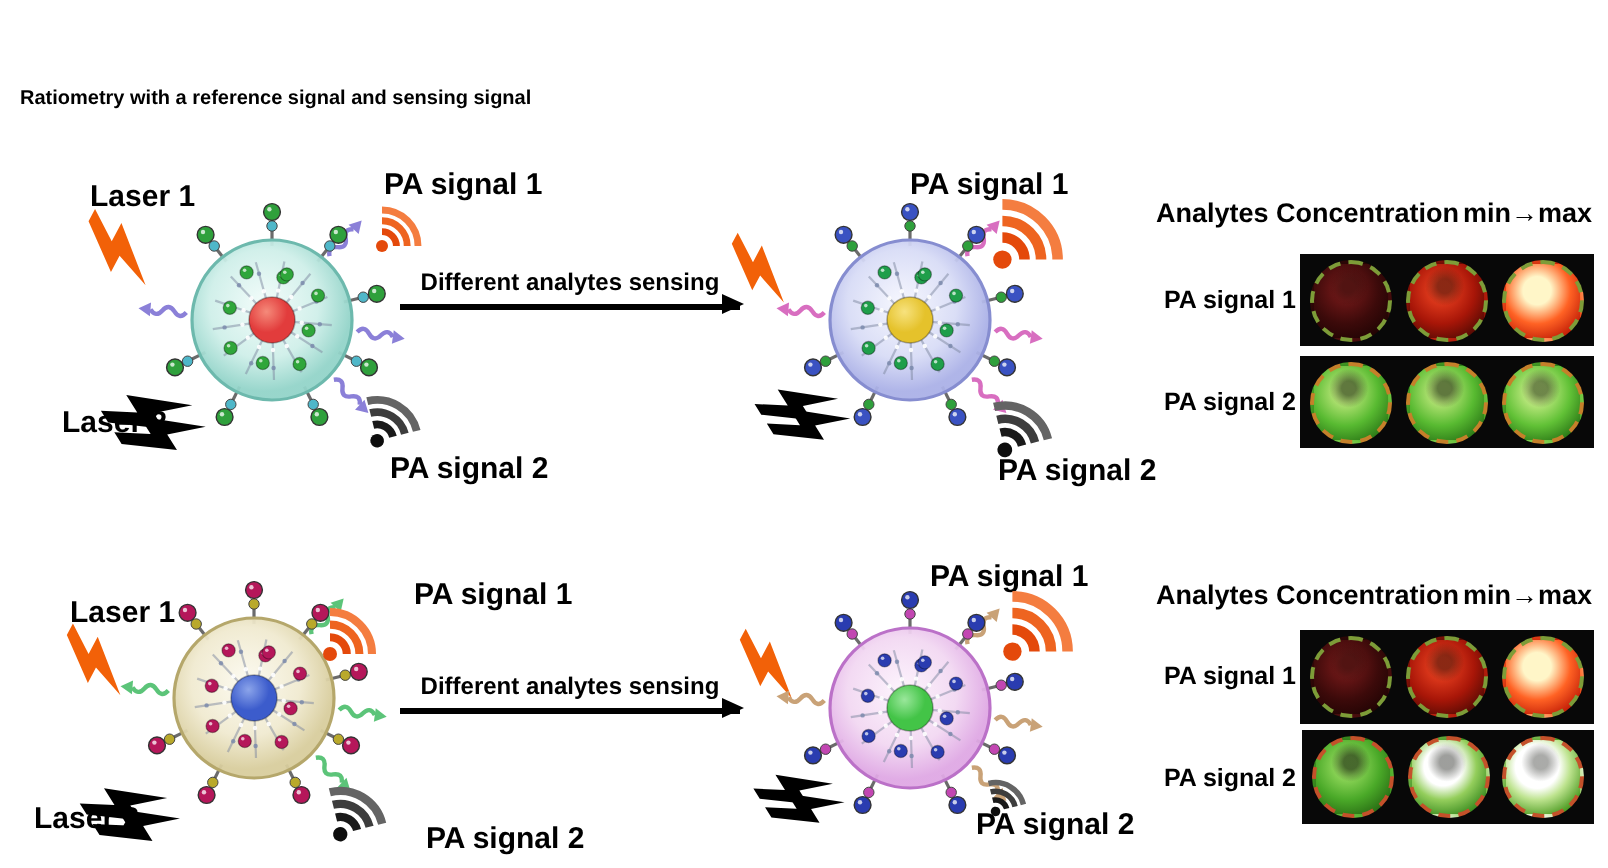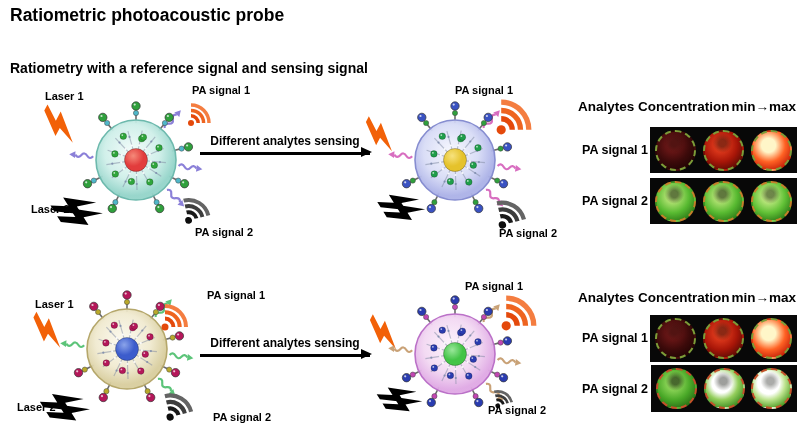--- a/index.html
+++ b/index.html
@@ -1,21 +1,21 @@
 <!DOCTYPE html>
 <html><head>
 <meta charset="utf-8">
 <style>
   html,body{margin:0;padding:0;background:#fff;}
   #canvas{position:relative;width:804px;height:434px;background:#fff;overflow:hidden;
           font-family:"Liberation Sans","DejaVu Sans",sans-serif;color:#000;}
   .abs{position:absolute;}
   .title{font-size:17.5px;font-weight:bold;white-space:nowrap;}
-  .sect{font-size:14px;font-weight:bold;white-space:nowrap;margin-top:16px;}
-  .lbl{font-size:11px;font-weight:bold;white-space:nowrap;padding-left:15px;}
+  .sect{font-size:10px;font-weight:bold;white-space:nowrap;}
+  .lbl{font-size:15px;font-weight:bold;white-space:nowrap;padding-left:15px;}
   .alabel{font-size:12px;font-weight:bold;white-space:nowrap;text-align:center;width:100%;}
   .arrow-wrap{width:170px;}
   .arrow-line{margin-top:4px;height:2.6px;background:#000;position:relative;width:100%;}
   .arrow-line::after{content:'';position:absolute;right:-2px;top:-4.6px;width:0;height:0;
      border-left:11px solid #000;border-top:5.8px solid transparent;border-bottom:5.8px solid transparent;}
   .phead{display:flex;justify-content:space-between;width:218px;font-size:13.5px;font-weight:bold;white-space:nowrap;}
   .plabel{font-size:12.5px;font-weight:bold;white-space:nowrap;}
   .strip{background:#080808;display:flex;align-items:center;justify-content:space-between;
          padding:2px 5px;box-sizing:border-box;}
   .pacircle{width:41px;height:41px;border-radius:50%;border:2px dashed #888;box-sizing:border-box;flex:0 0 auto;}
@@ -49,21 +49,20 @@
   .s2-pa1lblA{left:450px;top:280px;} .s2-pa1icoA{left:497px;top:289px;width:46px;height:46px;}
   .s2-pa2icoA{left:491px;top:385px;width:24px;height:24px;} .s2-pa2lblA{left:473px;top:404px;}
   .s2-phead{left:578px;top:290px;}
   .s2-r1lbl{left:582px;top:331px;} .s2-strip1{left:650px;top:315px;width:147px;height:47px;}
   .s2-r2lbl{left:582px;top:382px;} .s2-strip2{left:651px;top:365px;width:146px;height:47px;}
 </style>
 </head>
 <body>
 
 <div id="canvas">
-  <div class="abs title" style="left:10px;top:5px;">Ratiometric photoacoustic probe</div>
   <div class="abs sect" style="left:10px;top:44px;">Ratiometry with a reference signal and sensing signal</div>
 
   <div class="abs lbl s1-l1lbl">Laser 1</div>
   <div class="abs bolt s1-boltO1">
       <svg viewBox="0 0 100 80" width="100%" height="100%" style="overflow:visible">
     <g transform="rotate(-62 45 38)">
           <path d="M40,0 L10,38 L26,38 L14,70 L52,26 L34,26 L52,0 Z" fill="#f26108" transform="translate(14,2)"></path>
         </g>
       </svg>
     </div>

